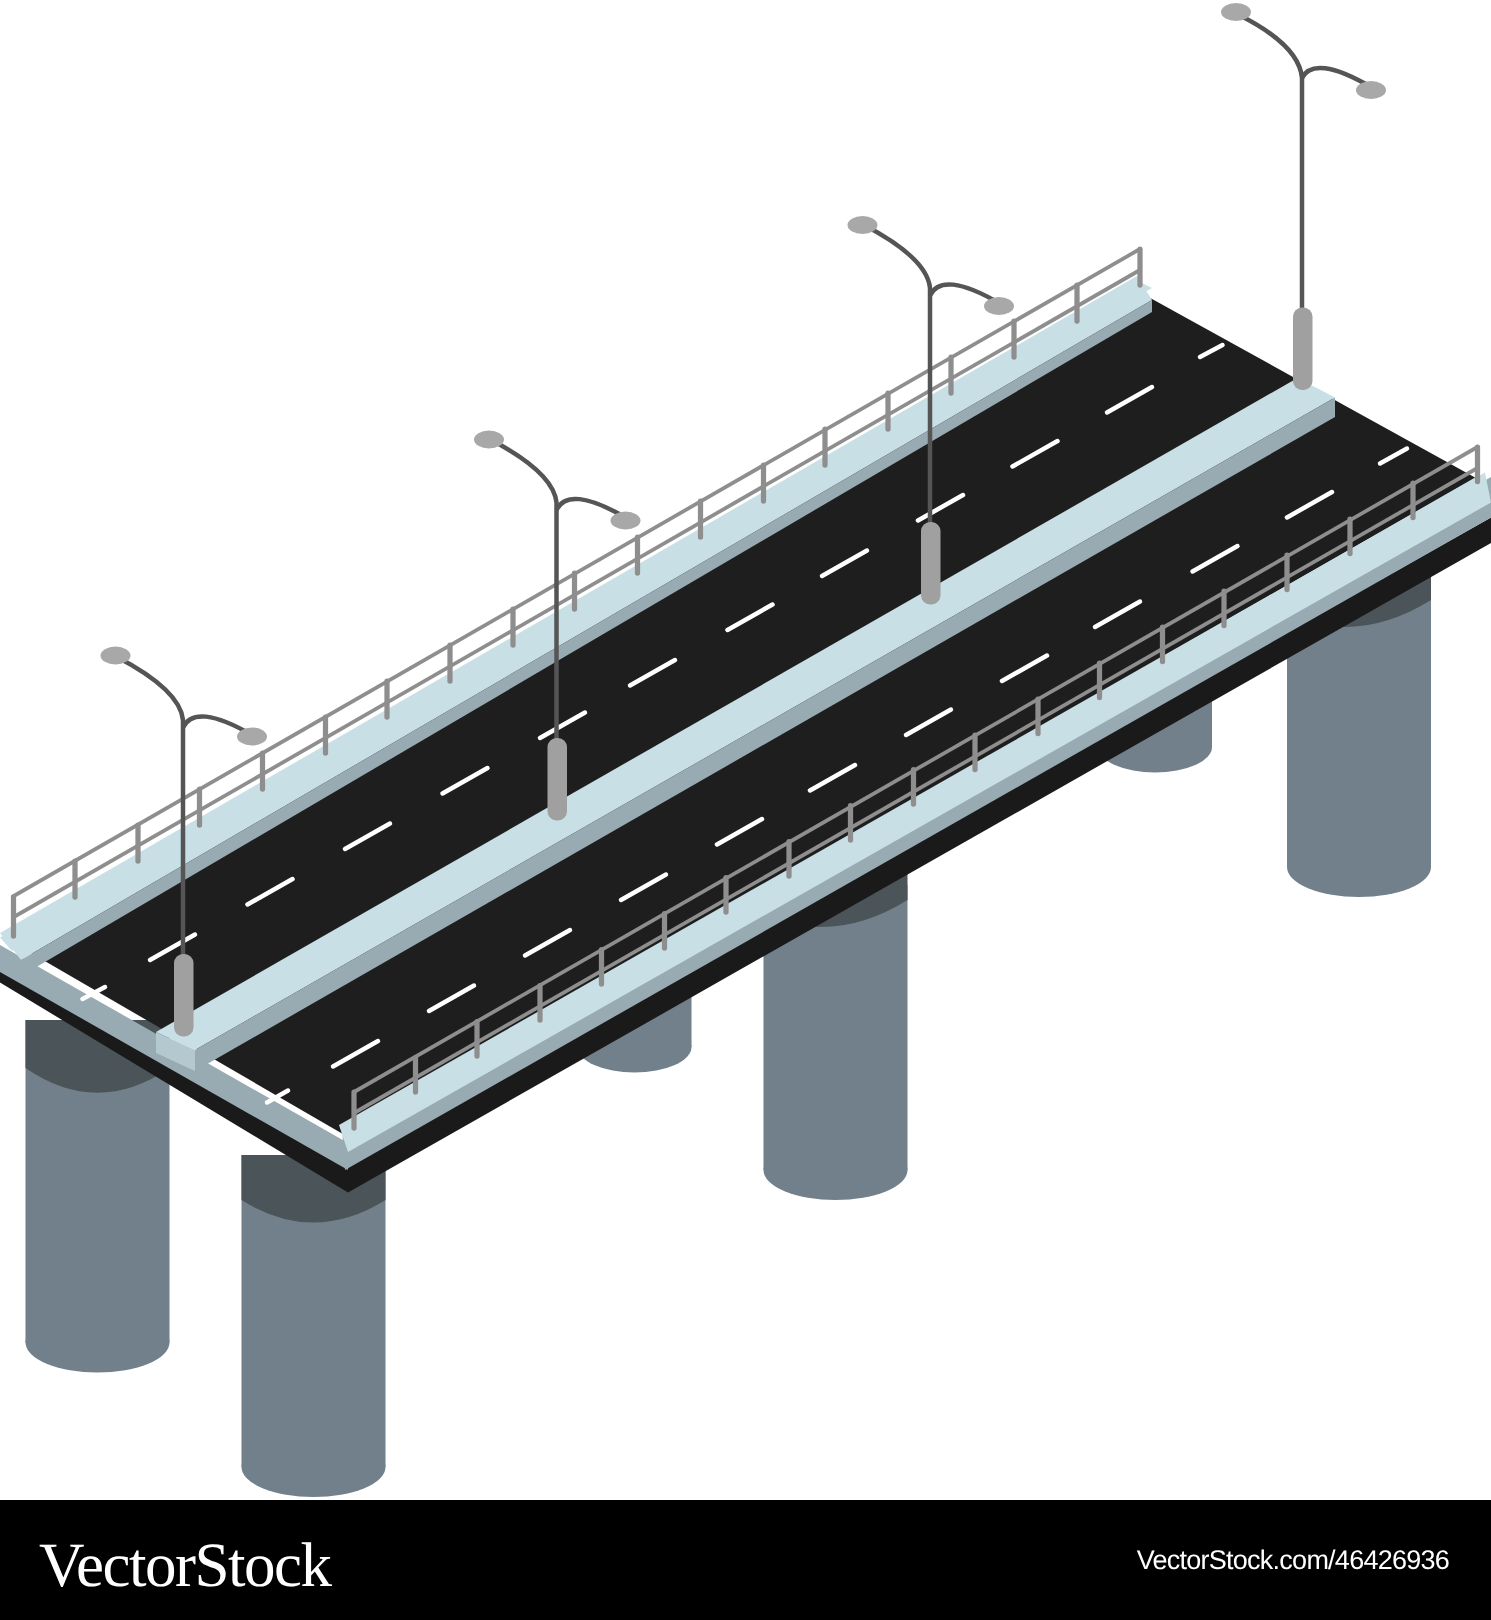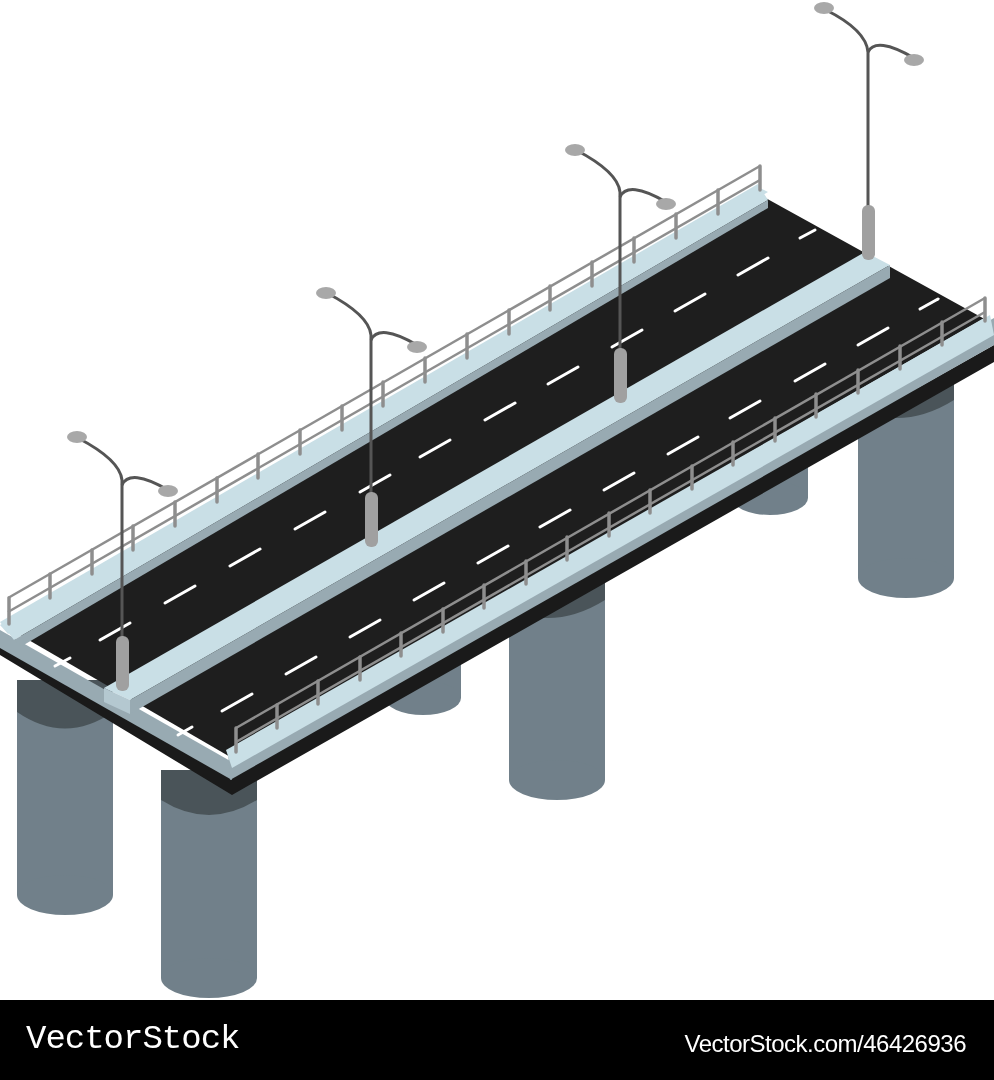--- a/index.html
+++ b/index.html
@@ -1,20 +1,20 @@
 <!DOCTYPE html>
 <html><head>
   <meta charset="utf-8">
   <style>
     html, body { margin: 0; padding: 0; background: #ffffff; }
     body { width: 994px; height: 1080px; position: relative; overflow: hidden; font-family: "Liberation Sans", sans-serif; }
     .art { position: absolute; left: 0; top: 0; width: 994px; height: 1000px; }
     .footer { position: absolute; left: 0; top: 1000px; width: 994px; height: 80px; background: #000; color: #fff; }
-    .brand { position: absolute; left: 26px; top: 20px; font-size: 34px; letter-spacing: -1px; font-family: Liberation Mono, monospace; }
-    .ref { position: absolute; right: 28px; top: 30px; font-size: 24px; letter-spacing: -0.5px; font-family: "Liberation Sans", sans-serif; }
+    .brand { position: absolute; left: 26px; top: 20px; font-size: 42px; letter-spacing: -1px; font-family: Liberation Serif, serif; }
+    .ref { position: absolute; right: 28px; top: 30px; font-size: 18px; letter-spacing: -0.5px; font-family: "Liberation Sans", sans-serif; }
   </style>
 </head>
 <body>
 
 <svg class="art" viewBox="0 0 994 1000" xmlns="http://www.w3.org/2000/svg">
 
   <g>
     <g>
       <rect x="385" y="650" width="76" height="48" fill="#71808a"></rect>
       <ellipse cx="423" cy="698" rx="38" ry="17" fill="#71808a"></ellipse>

